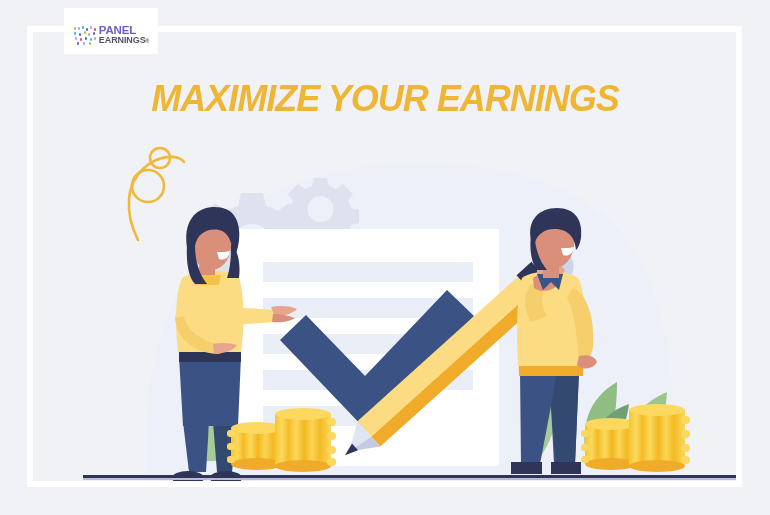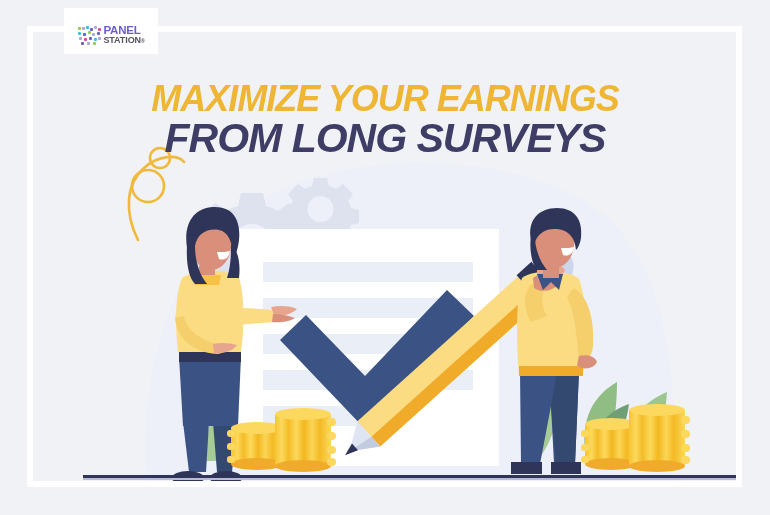--- a/index.html
+++ b/index.html
@@ -288,23 +288,22 @@
         <i style="left:7px;top:14px;background:#e84393"></i>
         <i style="left:12px;top:13px;background:#6b5fc4"></i>
         <i style="left:17px;top:14px;background:#2fc4e0"></i>
         <i style="left:21px;top:13px;background:#a9a9d6"></i>
         <i style="left:4px;top:18px;background:#6b5fc4"></i>
         <i style="left:10px;top:18px;background:#a9a9d6"></i>
         <i style="left:16px;top:18px;background:#8fd14f"></i>
       </span>
       <span class="logo-words">
         <span class="logo-panel">PANEL</span>
-        <span class="logo-station"><span>STATION</span><sub>®</sub></span>
+        <span class="logo-station"><span>EARNINGS</span><sub>®</sub></span>
       </span>
     </div>
   </div>
 
   <div class="headline">
     <div class="hl-line hl1">MAXIMIZE YOUR EARNINGS</div>
-    <div class="hl-line hl2">FROM LONG SURVEYS</div>
   </div>
 
 </div>
 
 </body></html>

